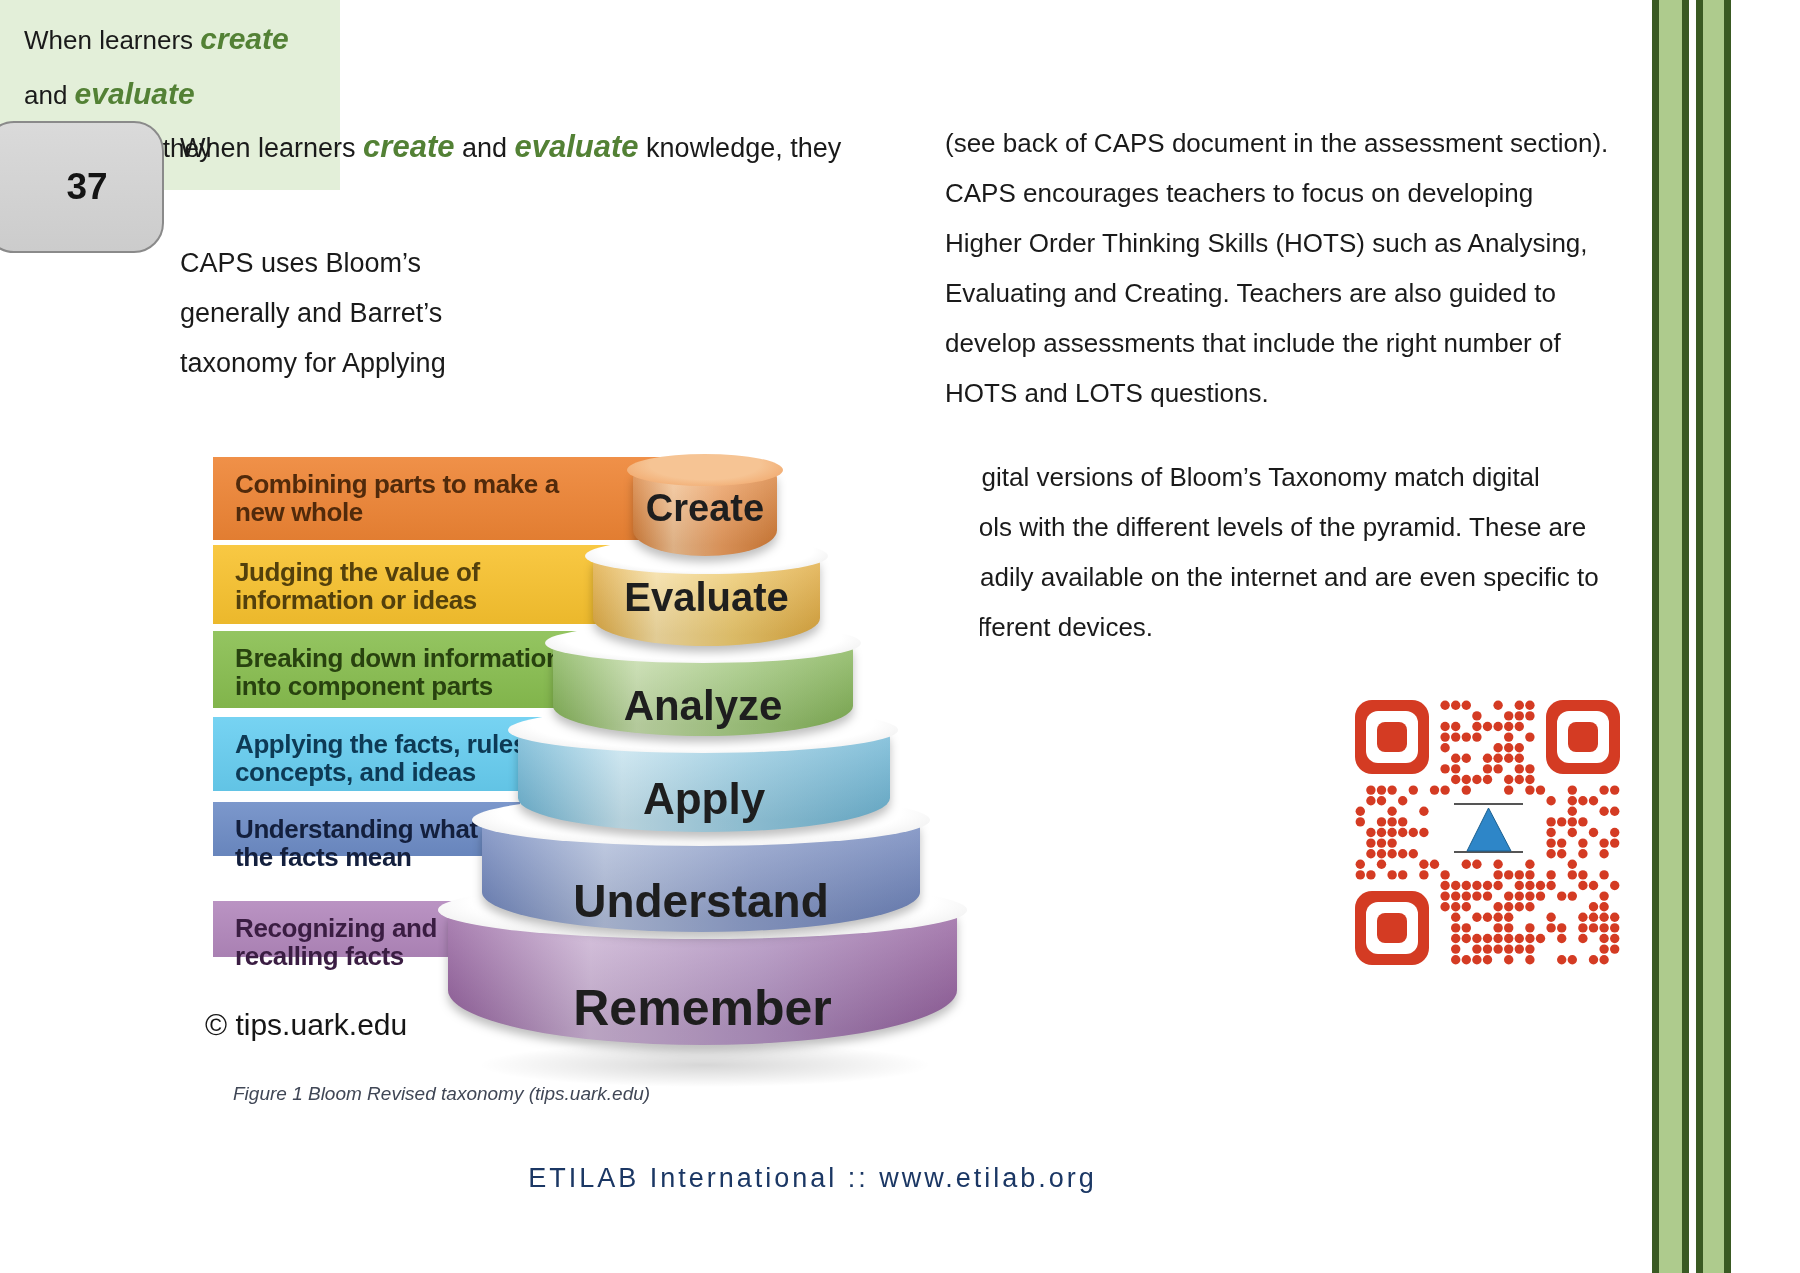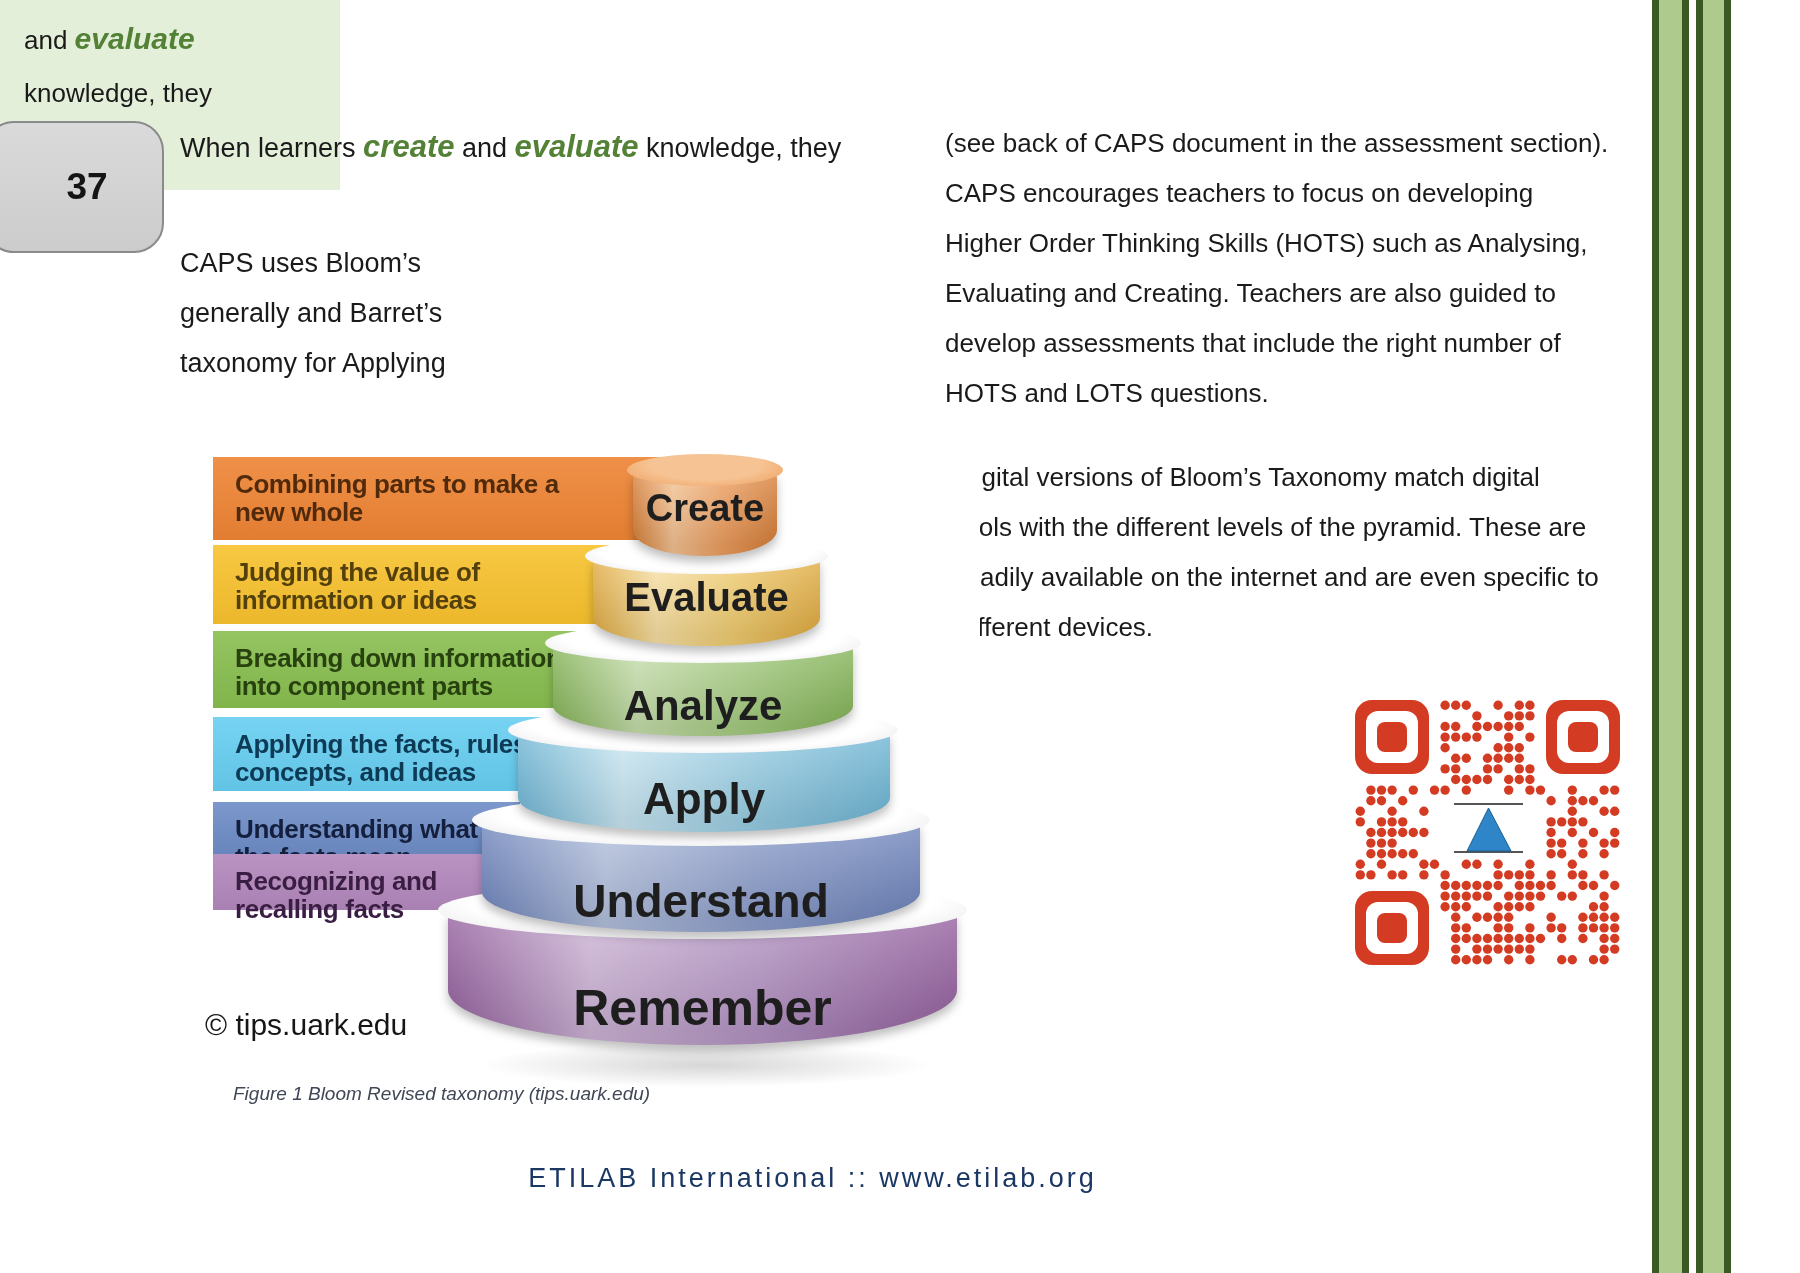--- a/index.html
+++ b/index.html
@@ -72,20 +72,21 @@
     <div class="line"><span>When learners </span><span class="em">create</span><span> and </span><span class="em">evaluate</span><span> knowledge, they</span></div>
   </div>
 
   <div class="txt sidenote">
       <div>CAPS uses Bloom’s</div>
       <div>generally and Barret’s</div>
       <div>taxonomy for Applying</div>
     </div>
 
   <div class="greenbox">
+    <div class="line"><span>When learners </span><span class="em">create</span></div>
     <div class="line"><span>and </span><span class="em">evaluate</span></div>
     <div class="line">knowledge, they</div>
   </div>
 
   <div class="txt rightcol p1">
       <div>(see back of CAPS document in the assessment section).</div>
       <div>CAPS encourages teachers to focus on developing</div>
       <div>Higher Order Thinking Skills (HOTS) such as Analysing,</div>
       <div>Evaluating and Creating. Teachers are also guided to</div>
       <div>develop assessments that include the right number of</div>
@@ -144,21 +145,21 @@
       <div class="bar" style="left: 213px; top: 802px; width: 307px; height: 54px; background-color: rgb(109, 140, 198);">
         <div class="desc" style="color: rgb(19, 31, 61);">
           <div>Understanding what</div>
           <div>the facts mean</div>
         </div>
       </div>
       <div class="plate" style="left: 472px; top: 794px; width: 458px; height: 52px; background: radial-gradient(at 50% 35%, rgb(255, 255, 255) 62%, rgb(226, 226, 226) 96%); z-index: 63;"></div>
       <div class="band" style="left: 482px; top: 820px; width: 438px; height: 112px; background-image: linear-gradient(rgba(255, 255, 255, 0.22), rgba(0, 0, 0, 0.1) 88%), linear-gradient(90deg, rgb(111, 133, 189), rgb(181, 194, 223) 28%, rgb(143, 160, 205) 62%, rgb(111, 133, 189) 100%); border-radius: 10px 10px 50% 50% / 8px 8px 40px 40px; z-index: 60; filter: drop-shadow(rgba(0, 0, 0, 0.25) 0px 6px 5px);">
         <div class="lvl" style="font-size: 46px; margin-bottom: 4px;">Understand</div>
       </div>
-      <div class="bar" style="left: 213px; top: 854px; width: 272px; height: 56px; background-color: rgb(178, 135, 188);">
+      <div class="bar" style="left: 213px; top: 901px; width: 272px; height: 56px; background-color: rgb(178, 135, 188);">
         <div class="desc" style="color: rgb(58, 29, 66);">
           <div>Recognizing and</div>
           <div>recalling facts</div>
         </div>
       </div>
       <div class="plate" style="left: 438px; top: 881px; width: 529px; height: 58px; background: radial-gradient(at 50% 35%, rgb(255, 255, 255) 62%, rgb(226, 226, 226) 96%); z-index: 53;"></div>
       <div class="band" style="left: 448px; top: 910px; width: 509px; height: 135px; background-image: linear-gradient(rgba(255, 255, 255, 0.22), rgba(0, 0, 0, 0.1) 88%), linear-gradient(90deg, rgb(149, 97, 159), rgb(207, 182, 216) 28%, rgb(180, 148, 196) 62%, rgb(149, 97, 159) 100%); border-radius: 10px 10px 50% 50% / 8px 8px 55px 55px; z-index: 50; filter: drop-shadow(rgba(0, 0, 0, 0.25) 0px 6px 5px);">
         <div class="lvl" style="font-size: 50px; margin-bottom: 8px;">Remember</div>
       </div>
     </div>

